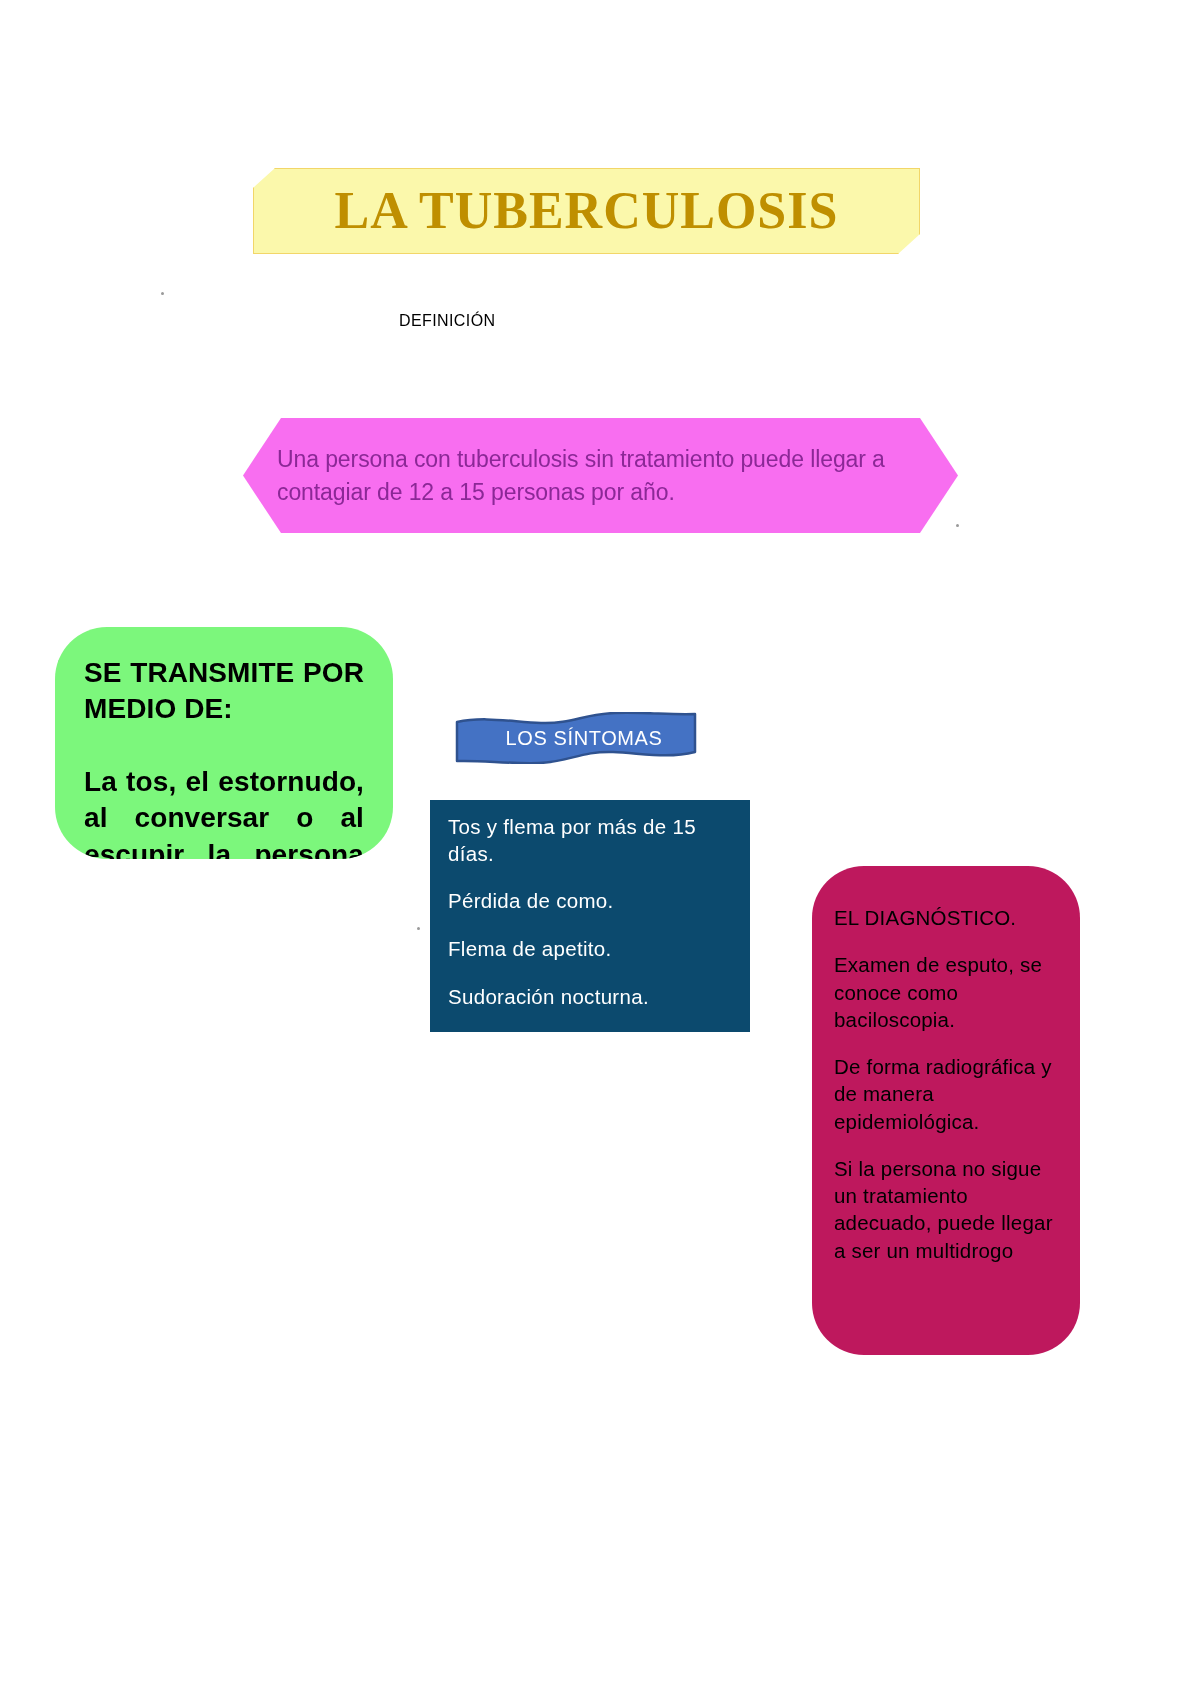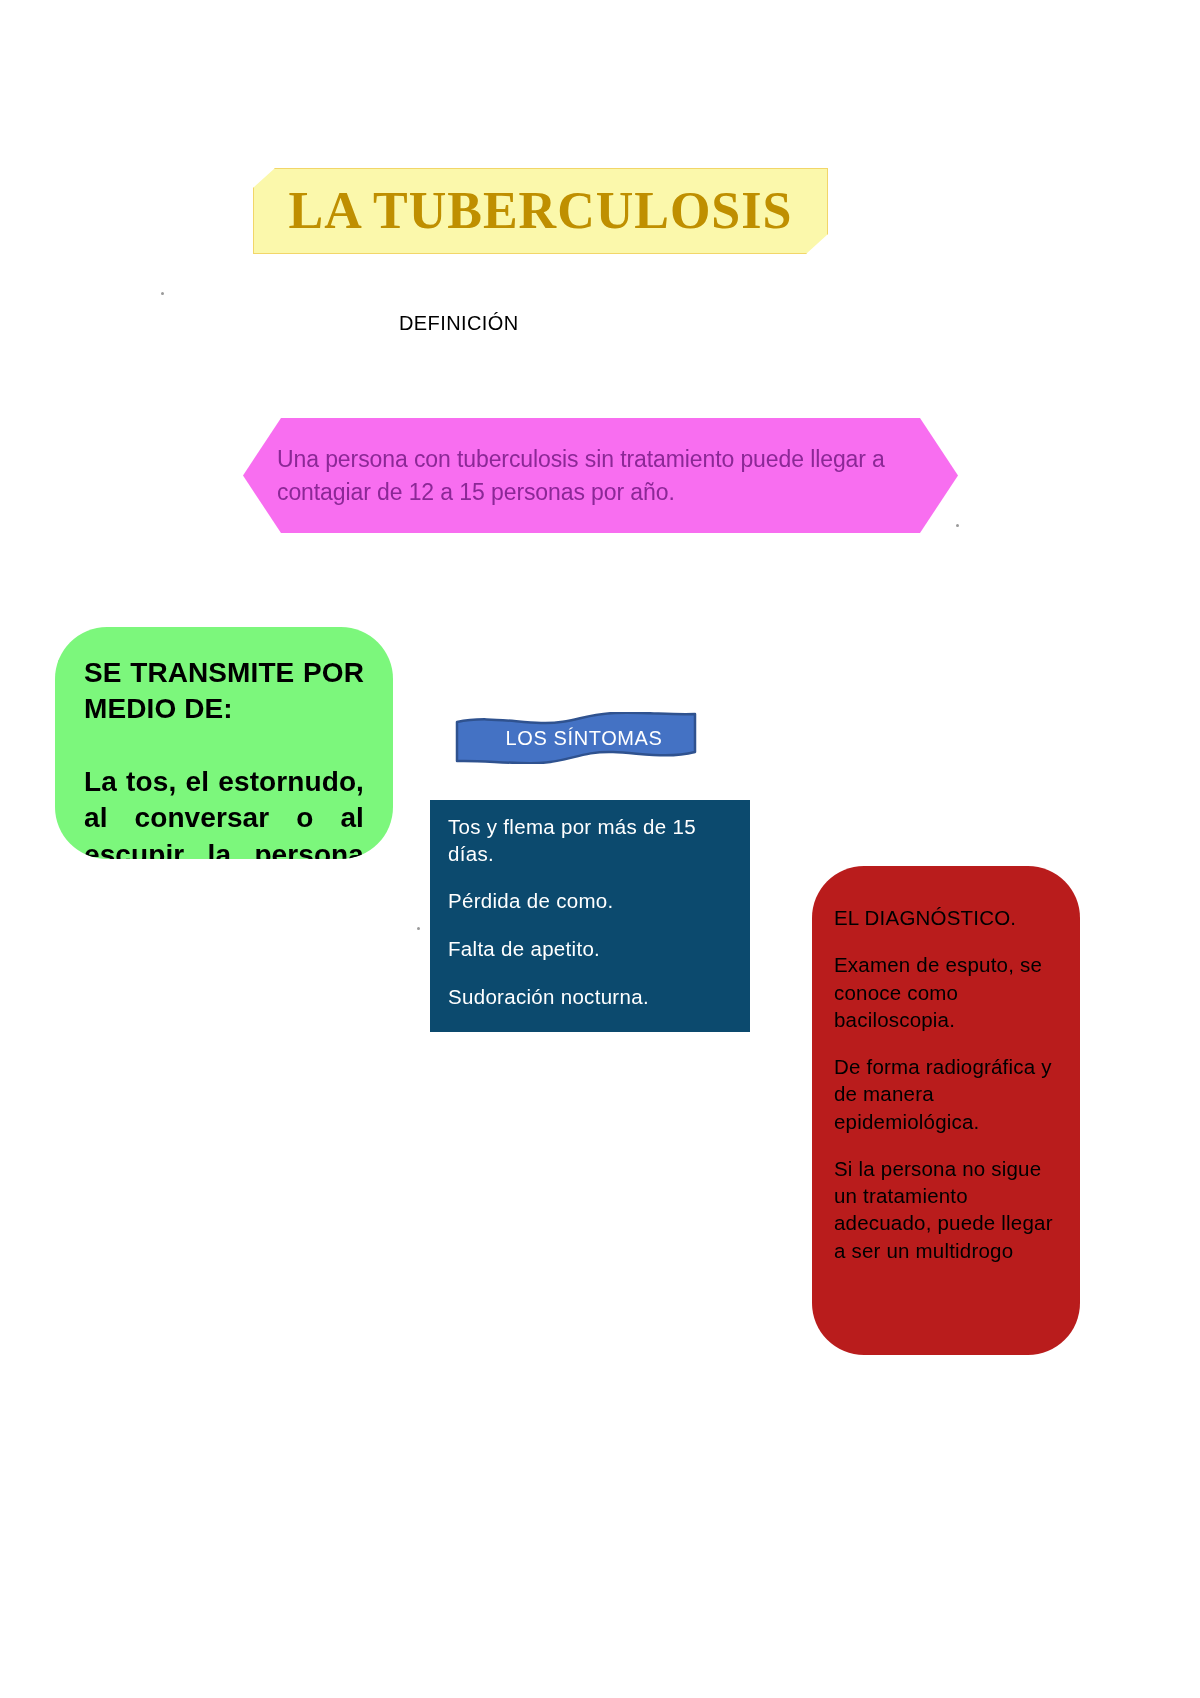--- a/index.html
+++ b/index.html
@@ -17,21 +17,21 @@
     height: 1698px;
     background: #ffffff;
     overflow: hidden;
   }
 
   
   #title-banner {
     position: absolute;
     left: 253px;
     top: 168px;
-    width: 575px;
+    width: 667px;
     height: 86px;
     background: #fbf8ab;
     border: 1px solid #f2d669;
     box-sizing: border-box;
     -webkit-clip-path: polygon(22px 0, 100% 0, 100% calc(100% - 20px), calc(100% - 22px) 100%, 0 100%, 0 20px);
     clip-path: polygon(22px 0, 100% 0, 100% calc(100% - 20px), calc(100% - 22px) 100%, 0 100%, 0 20px);
     display: flex;
     align-items: center;
     justify-content: center;
   }
@@ -43,21 +43,21 @@
     letter-spacing: 1px;
     line-height: 1;
     white-space: nowrap;
   }
 
   
   #definicion-label {
     position: absolute;
     left: 399px;
     top: 312px;
-    font-size: 20px;
+    font-size: 16px;
     color: #000000;
     letter-spacing: 0.4px;
     white-space: nowrap;
   }
   #definicion-box {
     position: absolute;
     left: 551px;
     top: 277px;
     width: 369px;
     height: 116px;
@@ -183,21 +183,21 @@
     letter-spacing: 0.3px;
   }
 
   
   #diagnostico-box {
     position: absolute;
     left: 812px;
     top: 866px;
     width: 268px;
     height: 489px;
-    background: #b91c1c;
+    background: #be185d;
     border-radius: 52px;
     box-sizing: border-box;
     padding: 38px 22px 0 22px;
     overflow: hidden;
   }
   #diagnostico-box p {
     margin: 0 0 20px 0;
     font-size: 20.5px;
     color: #000000;
     line-height: 1.33;
@@ -253,21 +253,21 @@
                C 126,39 114,50 84,51
                C 54,52 26,48 2,49
                Z" fill="#4472c4" stroke="#2f528f" stroke-width="2.5" stroke-linejoin="round"></path>
     </svg>
     <div id="sintomas-ribbon-label">LOS SÍNTOMAS</div>
   </div>
 
   <div id="sintomas-box">
     <p>Tos y flema por más de 15 días.</p>
     <p>Pérdida de como.</p>
-    <p>Falta de apetito.</p>
+    <p>Flema de apetito.</p>
     <p>Sudoración nocturna.</p>
     <p>Flema con sangre o</p>
   </div>
 
   <div id="diagnostico-box">
     <p>EL DIAGNÓSTICO.</p>
     <p>Examen de esputo, se conoce como baciloscopia.</p>
     <p>De forma radiográfica y de manera epidemiológica.</p>
     <p>Si la persona no sigue un tratamiento adecuado, puede llegar a ser un multidrogo</p>
   </div>

